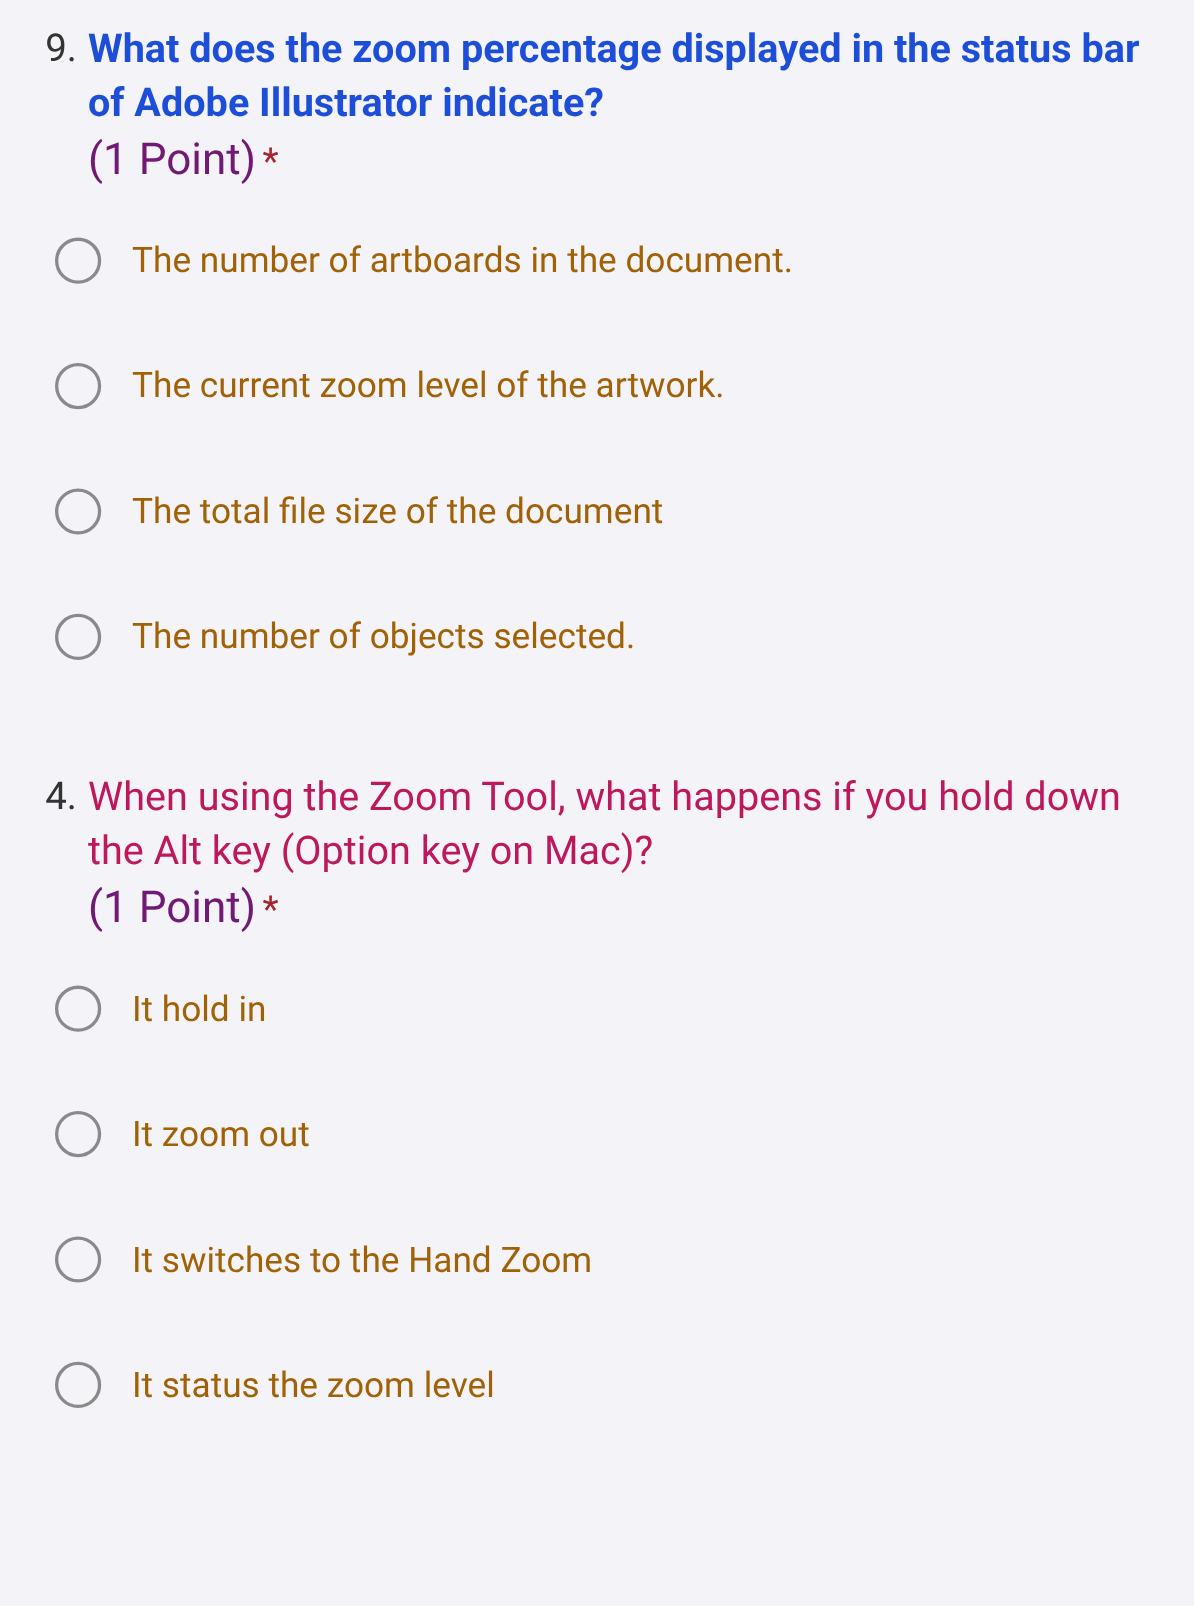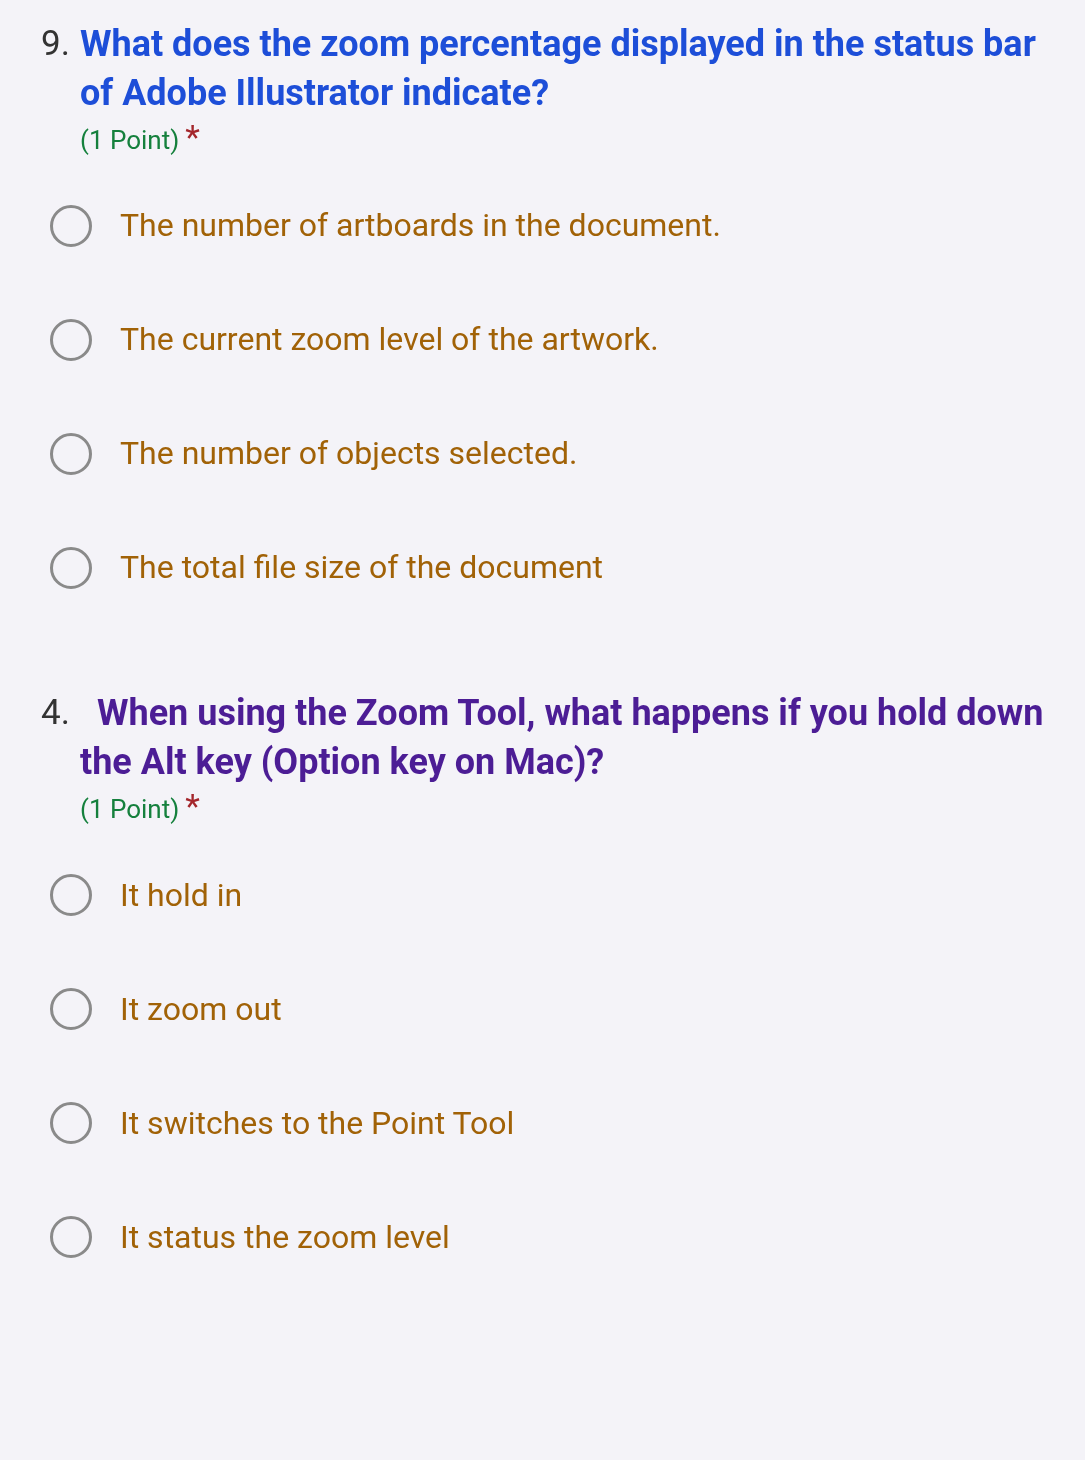--- a/index.html
+++ b/index.html
@@ -33,28 +33,27 @@
       flex: 1;
     }
     .qtext {
       font-size: 36px;
       font-weight: 700;
       color: #1d4ed8;
       line-height: 1.35;
     }
     .qtext-normal {
       font-size: 36px;
-      font-weight: 700;
-      color: #4c1d95;
+      font-weight: 400;
+      color: #be185d;
       line-height: 1.35;
-      margin-left: 17px;
     }
     .points {
-      font-size: 26px;
-      color: #15803d;
+      font-size: 40px;
+      color: #701a75;
       font-weight: 400;
       margin-top: 4px;
       display: inline-block;
     }
     .required {
       color: #a4262c;
       font-size: 34px;
       margin-left: 6px;
     }
     .options {
@@ -99,25 +98,25 @@
     <div class="option">
       <div class="radio"></div>
       <div class="option-label">The number of artboards in the document.</div>
     </div>
     <div class="option">
       <div class="radio"></div>
       <div class="option-label">The current zoom level of the artwork.</div>
     </div>
     <div class="option">
       <div class="radio"></div>
-      <div class="option-label">The number of objects selected.</div>
+      <div class="option-label">The total file size of the document</div>
     </div>
     <div class="option">
       <div class="radio"></div>
-      <div class="option-label">The total file size of the document</div>
+      <div class="option-label">The number of objects selected.</div>
     </div>
   </div>
 </div>
 
 <div class="question-block">
   <div class="question-header">
     <div class="qnum">4.</div>
     <div class="qtext-wrap">
       <span class="qtext-normal">When using the Zoom Tool, what happens if you hold down the Alt key (Option key on Mac)?</span><br>
       <span class="points">(1 Point)</span><span class="required">*</span>
@@ -127,20 +126,20 @@
     <div class="option">
       <div class="radio"></div>
       <div class="option-label">It hold in</div>
     </div>
     <div class="option">
       <div class="radio"></div>
       <div class="option-label">It zoom out</div>
     </div>
     <div class="option">
       <div class="radio"></div>
-      <div class="option-label">It switches to the Point Tool</div>
+      <div class="option-label">It switches to the Hand Zoom</div>
     </div>
     <div class="option">
       <div class="radio"></div>
       <div class="option-label">It status the zoom level</div>
     </div>
   </div>
 </div>
 
 </body></html>

